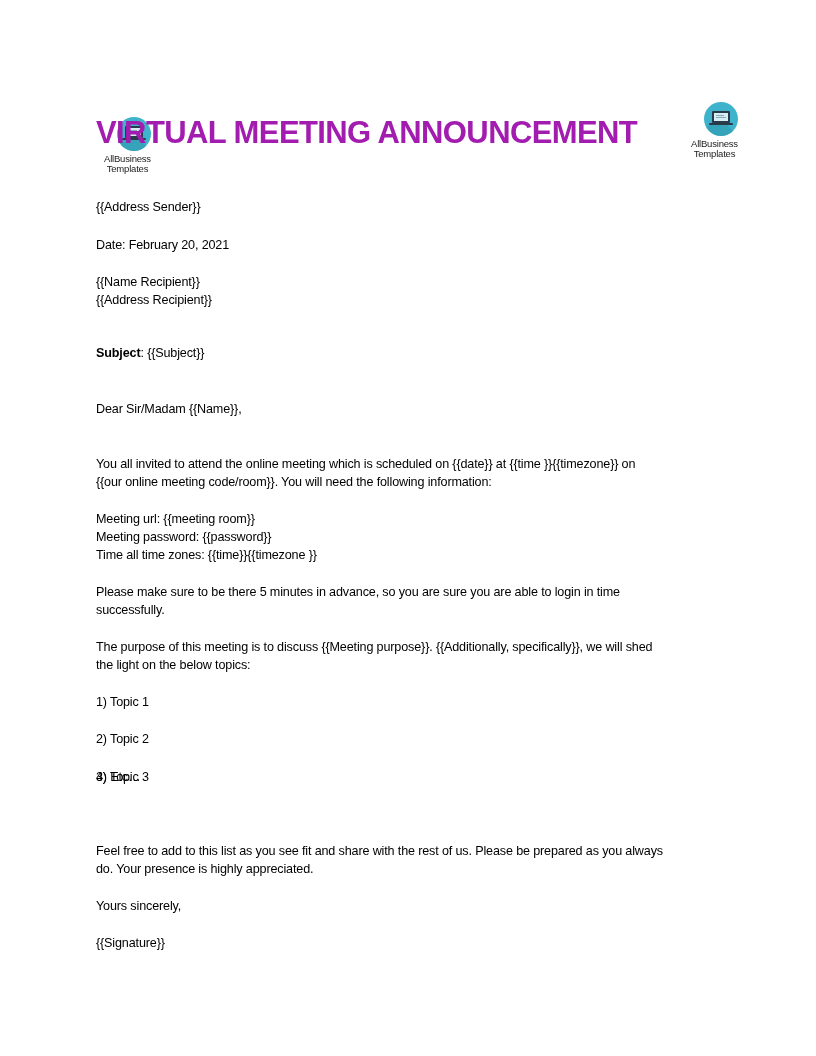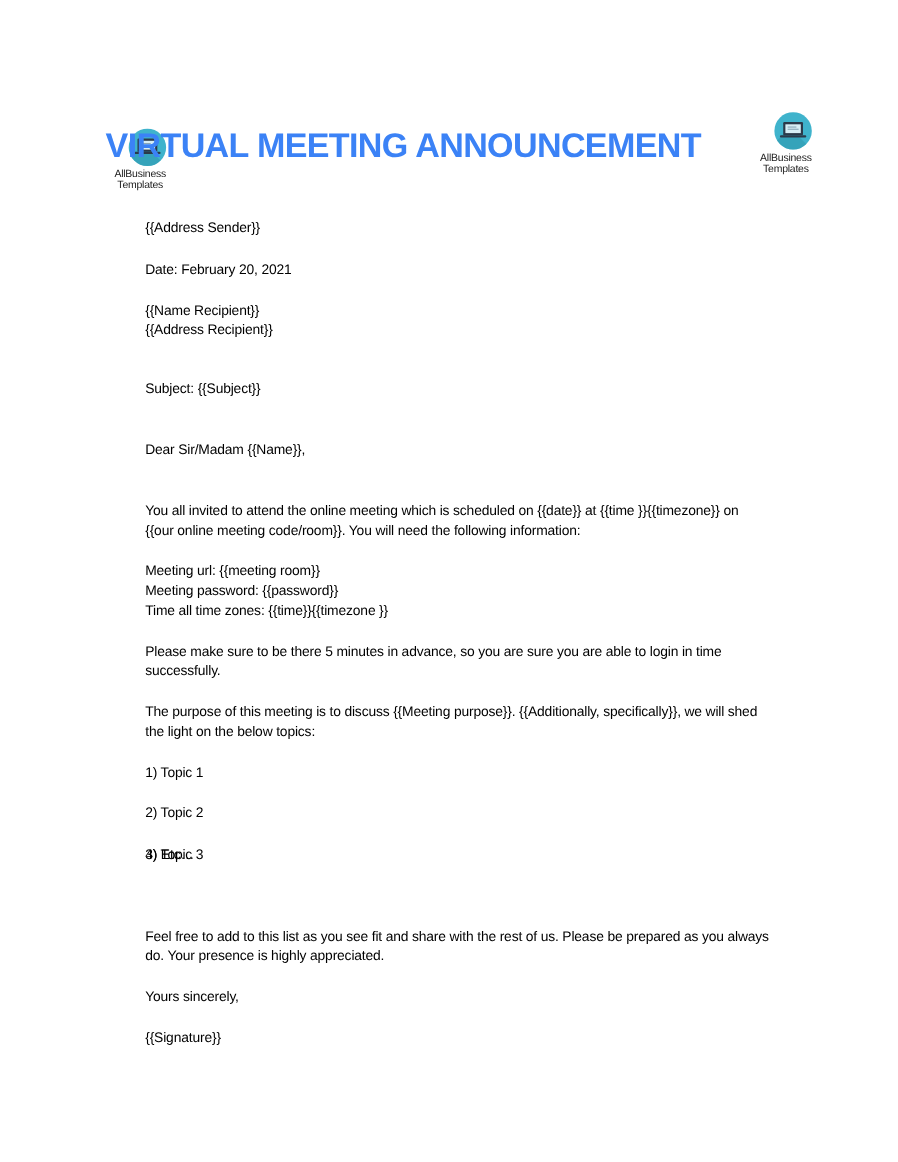--- a/index.html
+++ b/index.html
@@ -90,37 +90,36 @@
     }
     .title {
       position: absolute;
       left: 96px;
       top: 114px;
       font-family: "Liberation Sans", "DejaVu Sans", sans-serif;
       font-weight: bold;
       font-size: 31px;
       letter-spacing: -0.6px;
       line-height: 38px;
-      color: #3b82f6;
+      color: #a21caf;
       white-space: nowrap;
       z-index: 2;
     }
     .line {
       position: absolute;
       left: 96px;
       font-family: "Liberation Sans", "DejaVu Sans", sans-serif;
       font-size: 12.6px;
       line-height: 18px;
       color: #000000;
       white-space: nowrap;
       letter-spacing: -0.15px;
-      margin-left: 36px;
     }
     .line b {
-      font-weight: normal;
+      font-weight: bold;
     }
   </style>
 </head>
 <body>
 
 <div class="page">
 
   <div class="logo logo-left">
     <div class="circle">
       <div class="shadow"></div>

